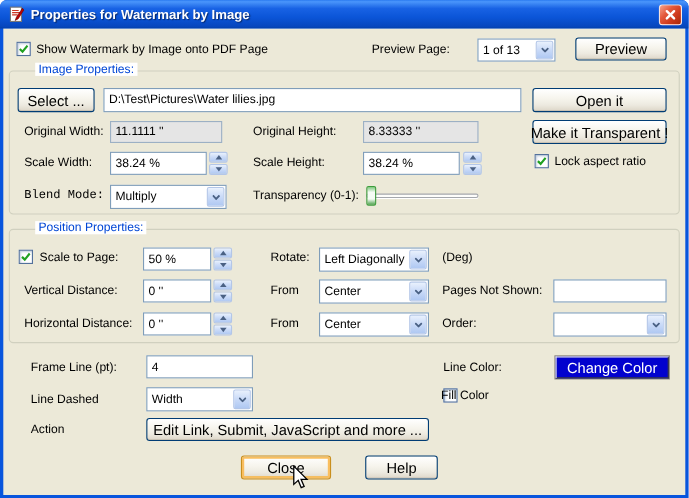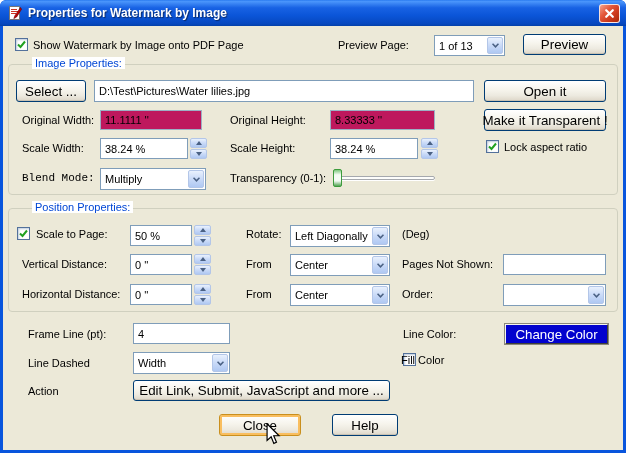--- a/index.html
+++ b/index.html
@@ -22,21 +22,21 @@
 
   .client { position:absolute; left:3px; top:26px; width:620px; height:424px; background:#ECE9D8; }
 
   .lbl { position:absolute; white-space:nowrap; color:#000; }
   .group { position:absolute; border:1px solid #D0D0BF; border-radius:4px; }
   .legend { position:absolute; top:-8px; left:23px; background:#ffffff; padding:0 3px;
             color:#0046D5; white-space:nowrap; }
 
   .fld { position:absolute; background:#fff; border:1px solid #7F9DB9;
          display:flex; align-items:center; padding:0 4px; white-space:nowrap; overflow:hidden; }
-  .fld.ro { background:#be185d; border-color:#9CB0C4;text-align:center; }
+  .fld.ro { background:#e5e5e5; border-color:#9CB0C4;text-align:center; }
 
   .btn { position:absolute; border:1px solid #003C74; border-radius:3px;
     background:linear-gradient(180deg,#FFFFFF 0%,#F6F4EC 45%,#EDEAE0 72%,#DDD6C8 100%);
     box-shadow: inset 0 -1px 0 #C9C2B3;
     display:flex; align-items:center; justify-content:center; cursor:pointer; white-space:nowrap; }
   .btn.focused { border-color:#C98F1E;
     box-shadow: inset 0 0 0 2px #F9BE5F, inset 0 -2px 0 #E2B14C; }
   .btn.color-face { background:#0202CE; color:#fff; border:1px solid;
     border-color:#F5F4EE #40403A #40403A #F5F4EE; box-shadow:0 0 0 1px #8A877C; border-radius:0; }
 

